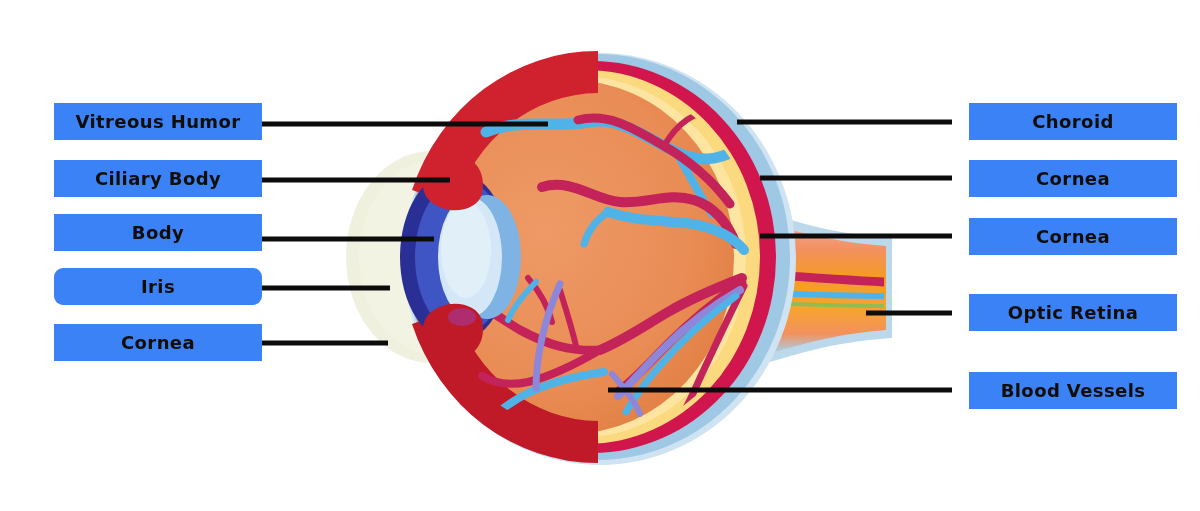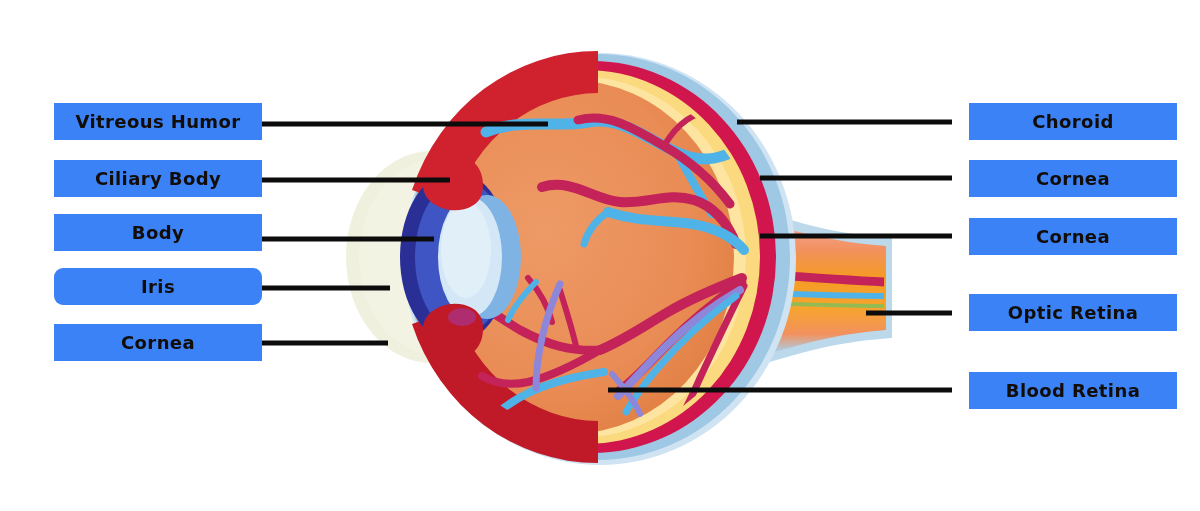--- a/index.html
+++ b/index.html
@@ -150,16 +150,16 @@
       <div class="label-box label-left" style="top: 160px; text-align: right;">Ciliary Body</div>
       <div class="label-box label-left" style="top: 214px;">Body</div>
       <div class="label-box label-left" style="top: 268px; border-radius: 9px;">Iris</div>
       <div class="label-box label-left" style="top: 324px;">Cornea</div>
     </div>
   <div id="labels-right">
       <div class="label-box label-right" style="top: 103px;">Choroid</div>
       <div class="label-box label-right" style="top: 160px;">Cornea</div>
       <div class="label-box label-right" style="top: 218px;">Cornea</div>
       <div class="label-box label-right" style="top: 294px;">Optic Retina</div>
-      <div class="label-box label-right" style="top: 372px;">Blood Retina</div>
+      <div class="label-box label-right" style="top: 372px;">Blood Vessels</div>
     </div>
 
 </div>
 
 </body></html>

